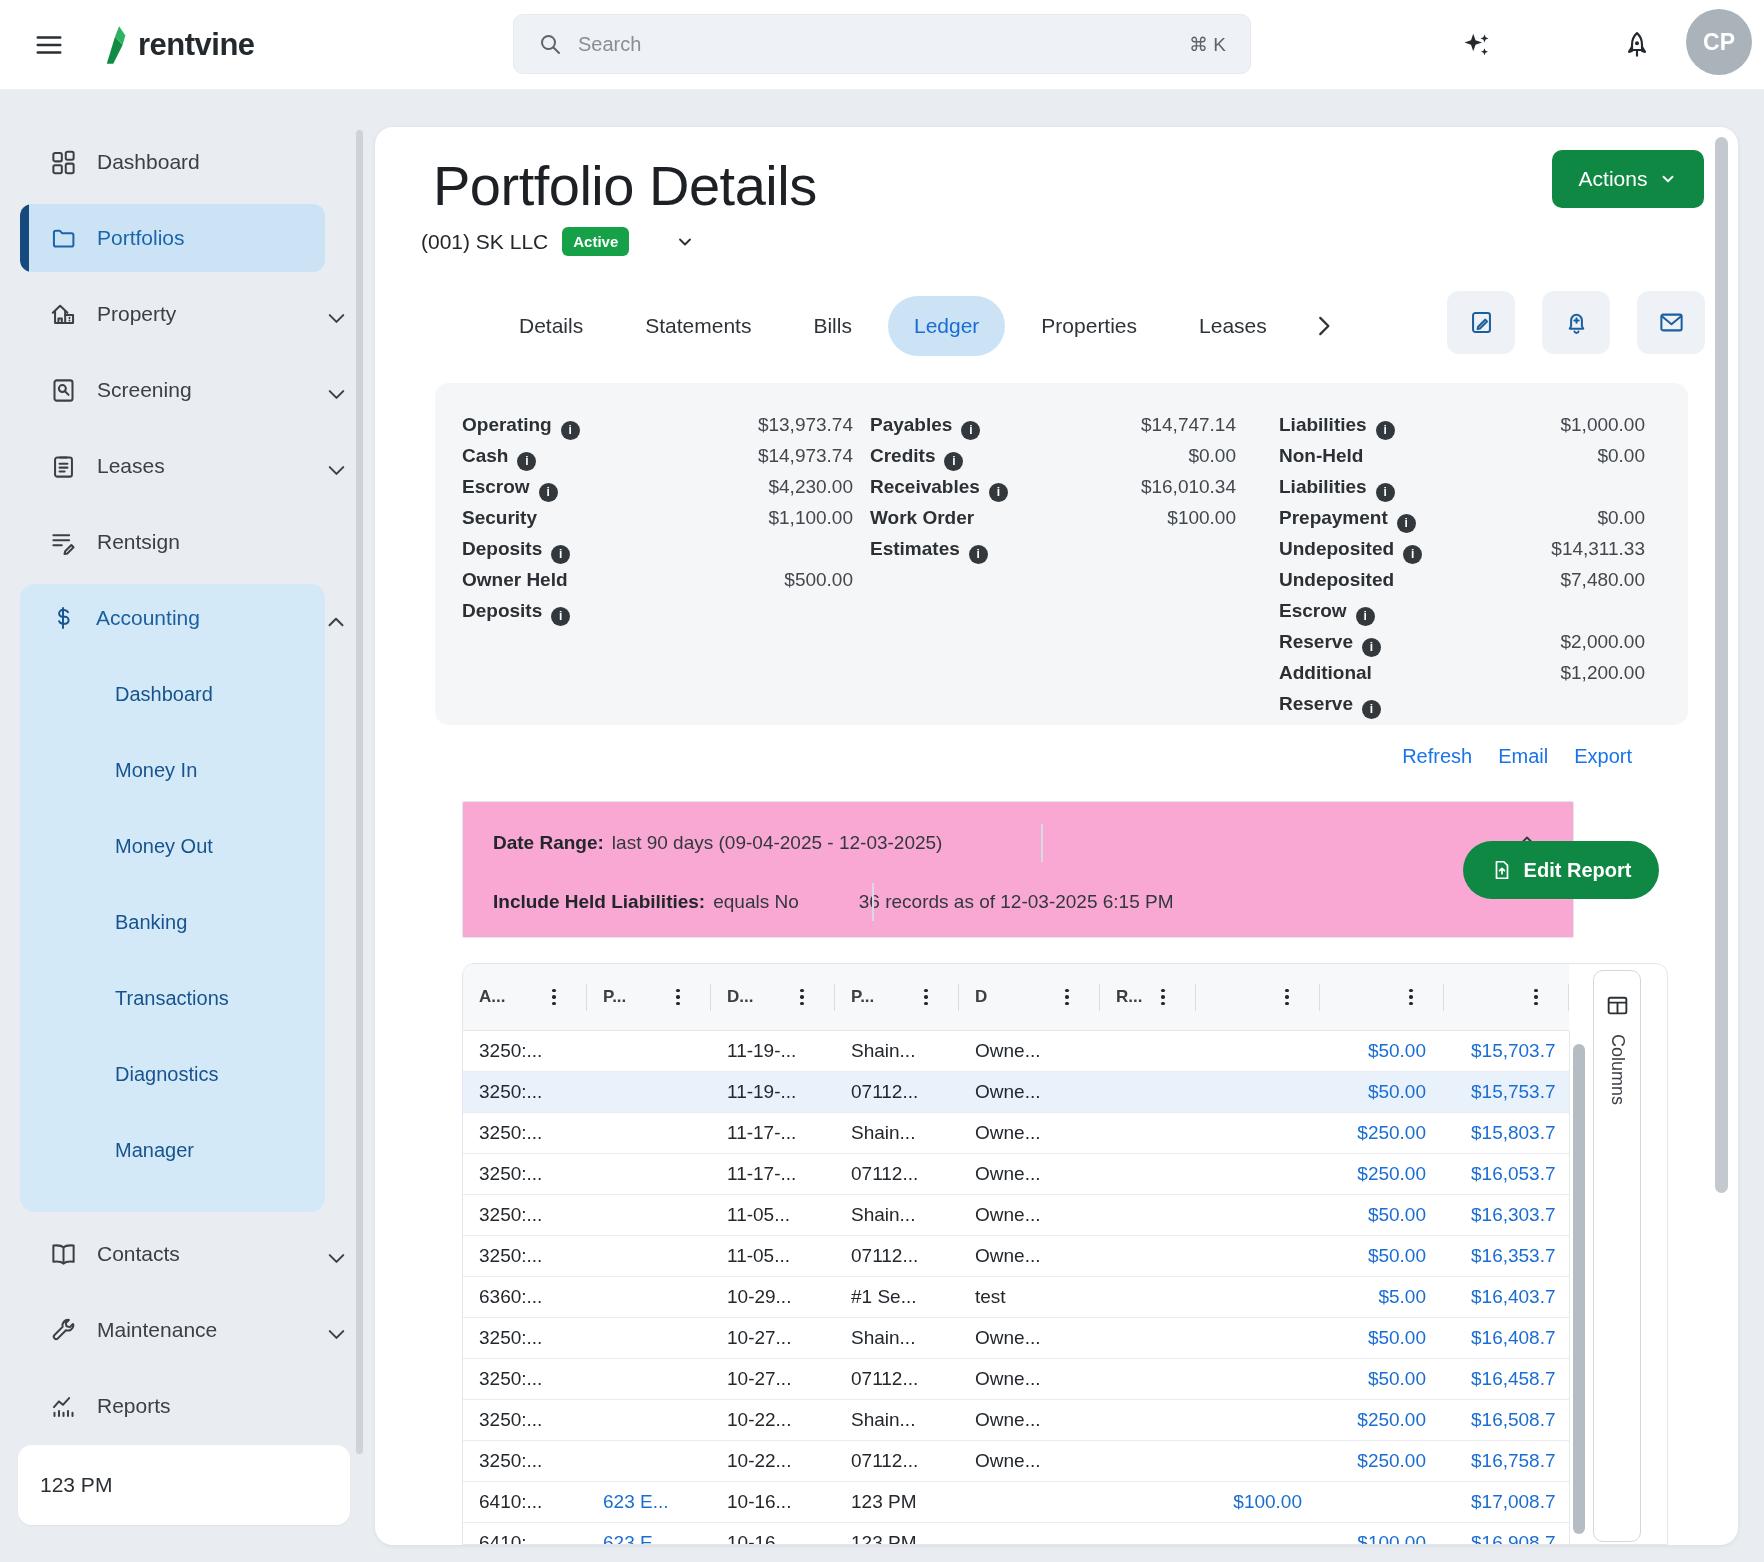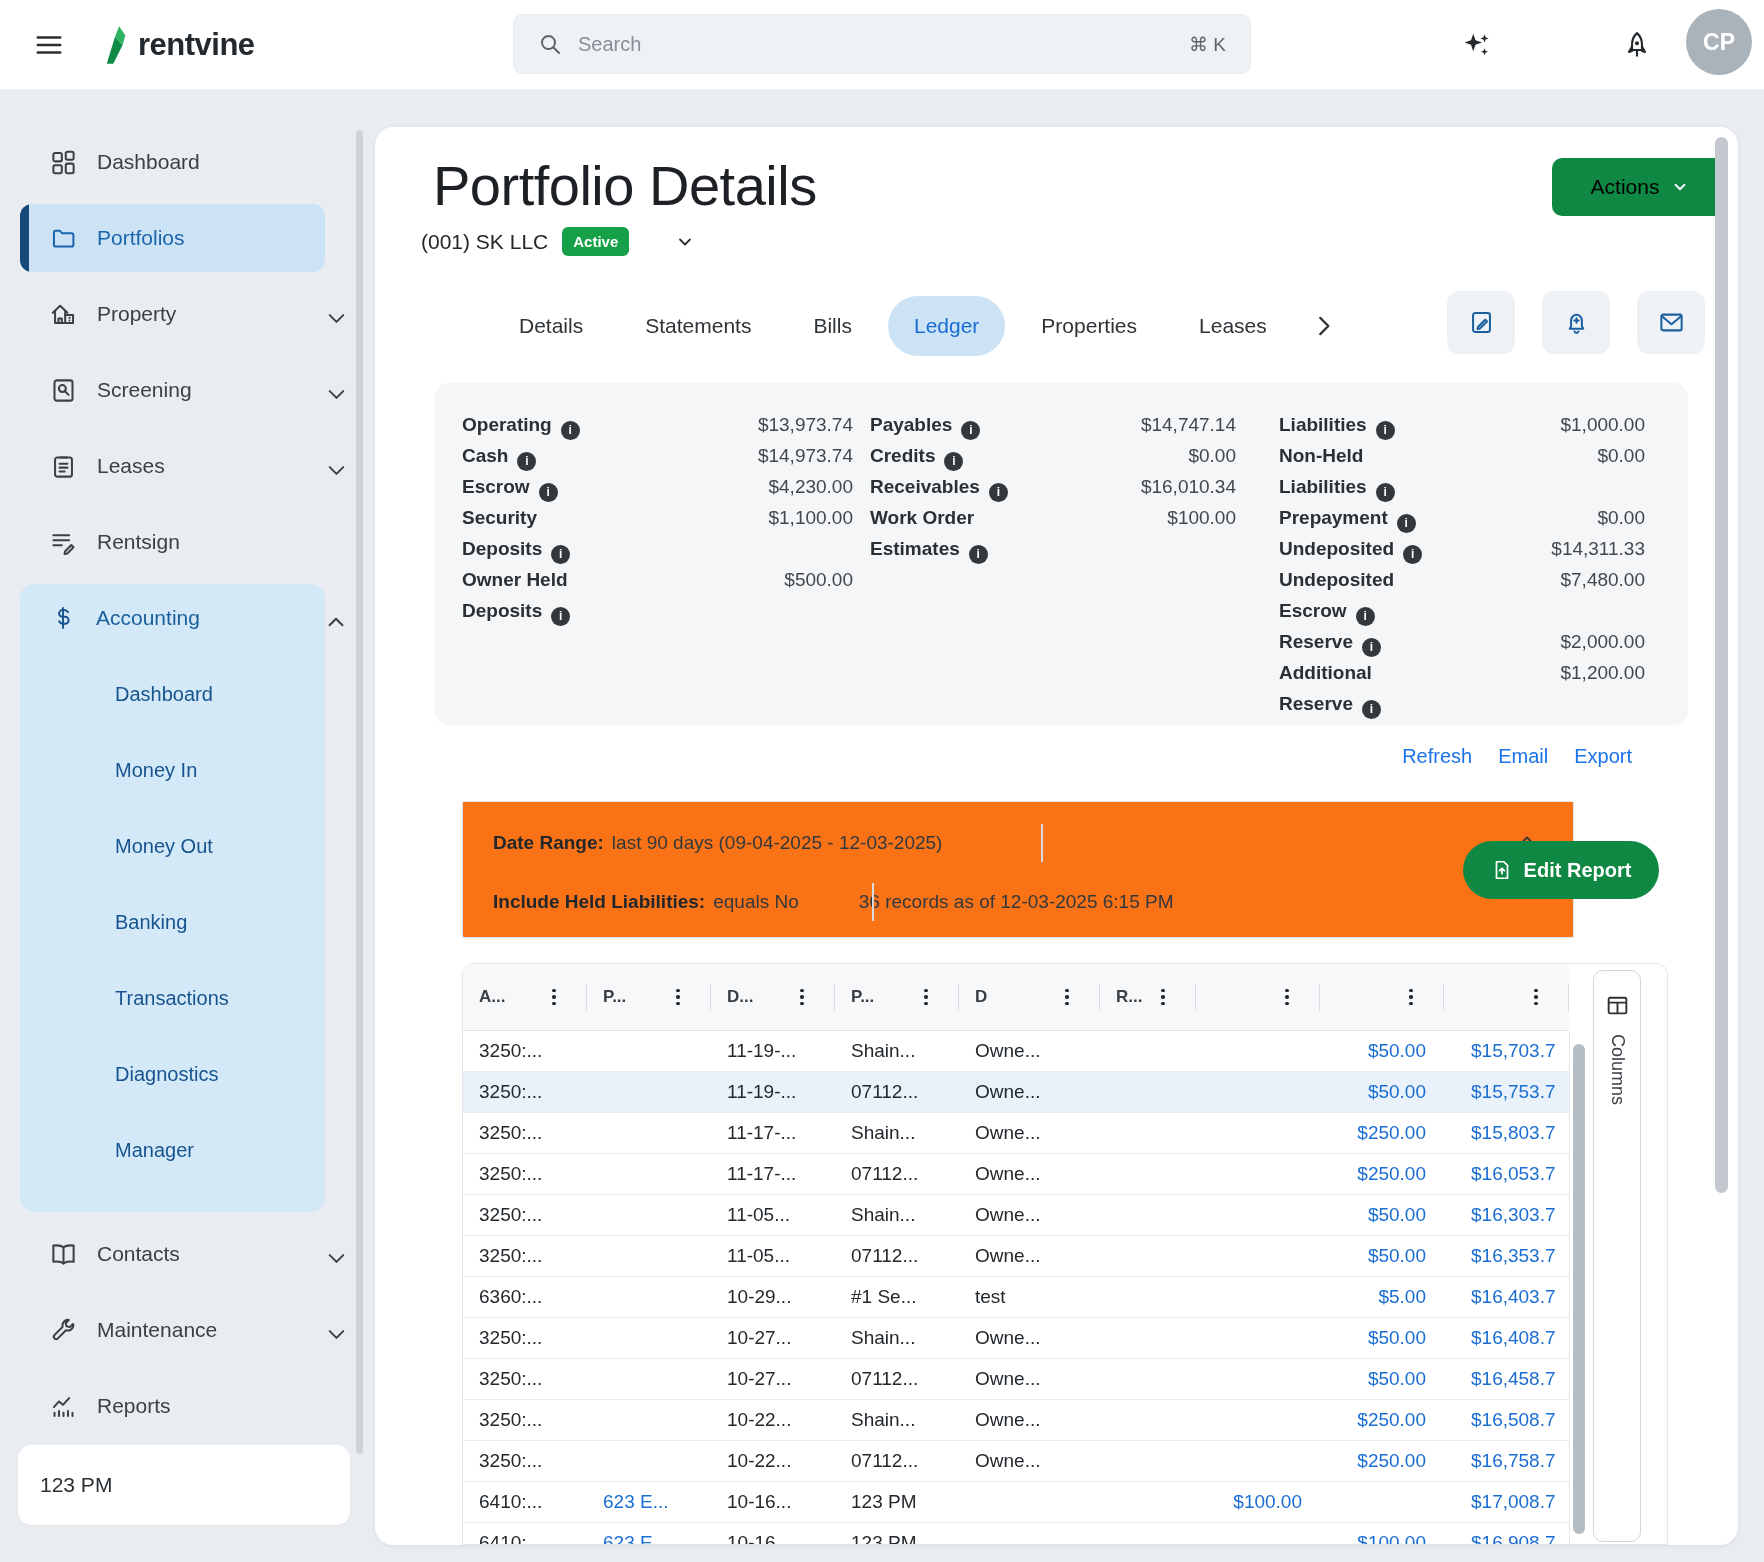--- a/index.html
+++ b/index.html
@@ -39,21 +39,21 @@
   .acc-head{height:68px;display:flex;align-items:center;position:relative;color:var(--navy);cursor:pointer;}
   .acc-head svg{width:26px;height:26px;margin-left:30px;}
   .acc-head .side-label{font-weight:500;color:#1c5f9e;}
   .side-sub{height:68px;margin-top:8px;display:flex;align-items:center;padding-left:95px;font-size:20px;color:var(--navy);cursor:pointer;}
   .side-footer{position:absolute;left:18px;top:1355px;width:332px;height:80px;background:#fff;border-radius:14px;display:flex;align-items:center;padding-left:22px;font-size:21px;color:#2a2f34;box-shadow:0 1px 2px rgba(0,0,0,.04);}
   .side-scroll{position:absolute;left:356px;top:40px;width:7px;height:1324px;border-radius:4px;background:#cdd3d9;}
 
   
   .card{position:absolute;left:375px;top:127px;width:1363px;height:1418px;background:#fff;border-radius:18px;box-shadow:0 1px 4px rgba(30,40,50,.08);overflow:hidden;}
   .page-title{position:absolute;left:58px;top:26px;font-size:56px;font-weight:500;color:#1d2125;letter-spacing:-0.5px;}
-  .actions-btn{position:absolute;left:1177px;top:23px;width:176px;height:58px;background:var(--green);border:none;border-radius:10px;color:#000000;font-size:21px;font-family:"Liberation Sans",sans-serif;display:flex;align-items:center;justify-content:center;gap:12px;cursor:pointer;margin-top:8px;}
+  .actions-btn{position:absolute;left:1177px;top:23px;width:152px;height:58px;background:var(--green);border:none;border-radius:10px;color:#ffffff;font-size:21px;font-family:"Liberation Sans",sans-serif;display:flex;align-items:center;justify-content:center;gap:12px;cursor:pointer;}
   .actions-btn svg{width:18px;height:18px;}
   .subtitle{position:absolute;left:46px;top:100px;display:flex;align-items:center;}
   .entity{font-size:21px;color:#23282c;}
   .badge{margin-left:14px;background:var(--badge);color:#fff;font-size:15px;font-weight:700;padding:6px 11px;border-radius:6px;}
   .sub-chev{margin-left:46px;width:20px;height:20px;color:#2a2f34;cursor:pointer;}
 
   .tabs{position:absolute;left:118px;top:169px;height:60px;display:flex;align-items:center;gap:10px;}
   .tab{padding:0 26px;height:60px;display:flex;align-items:center;font-size:21px;color:#2e3338;cursor:pointer;border-radius:30px;}
   .tab.active{background:var(--pill);color:var(--blue);font-weight:500;}
   .tabs-more{width:30px;height:30px;color:#2e3338;cursor:pointer;margin-left:6px;}
@@ -65,21 +65,21 @@
   .sum-col{position:absolute;top:26px;}
   .sum-row{display:flex;justify-content:space-between;align-items:flex-start;line-height:31px;font-size:19px;}
   .sum-label{font-weight:700;color:#2b3034;white-space:pre-line;}
   .inf{display:inline-flex;width:19px;height:19px;border-radius:50%;background:#33383c;color:#fff;font-size:12px;font-weight:700;align-items:center;justify-content:center;margin-left:9px;vertical-align:-3px;font-style:normal;}
   .sum-value{color:#42484d;text-align:right;}
 
   .report-links{position:absolute;right:106px;top:618px;display:flex;gap:26px;font-size:20px;color:#1a73e8;}
   .report-links span{cursor:pointer;}
 
   
-  .filter{position:absolute;left:87px;top:674px;width:1112px;height:137px;background:#f97316;border:1.5px solid #e2e6ea;border-radius:2px;}
+  .filter{position:absolute;left:87px;top:674px;width:1112px;height:137px;background:#f9a8d4;border:1.5px solid #e2e6ea;border-radius:2px;}
   .f-row{position:absolute;left:30px;display:flex;align-items:center;font-size:19px;color:#32383d;}
   .f-row b{color:#22272b;margin-right:8px;}
   .f-div{position:absolute;top:-8px;width:1.5px;height:38px;background:#d7dbdf;}
   .f-chev{position:absolute;right:36px;top:28px;width:20px;height:20px;color:#33383c;cursor:pointer;}
   .edit-btn{position:absolute;left:1088px;top:714px;width:196px;height:58px;border:none;border-radius:29px;background:var(--green);color:#fff;display:flex;align-items:center;justify-content:center;gap:11px;font-size:20px;font-weight:600;font-family:"Liberation Sans",sans-serif;cursor:pointer;}
   .edit-btn svg{width:22px;height:22px;}
 
   
   .tablecard{position:absolute;left:87px;top:836px;width:1206px;height:582px;background:#fff;border:1px solid #e3e6ea;border-radius:12px 12px 0 0;overflow:hidden;}
   .thead{position:absolute;left:0;top:0;width:1106px;height:67px;background:#f7f8fa;border-bottom:1px solid #e3e6e9;display:flex;}

